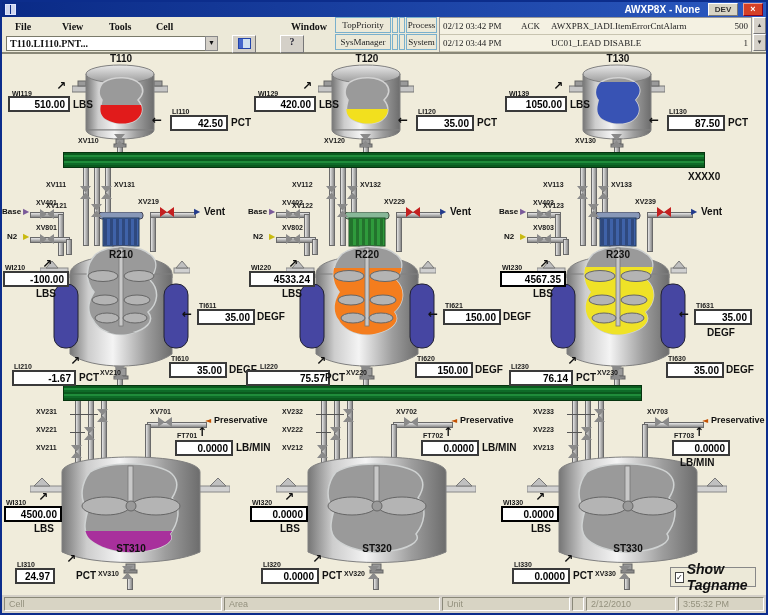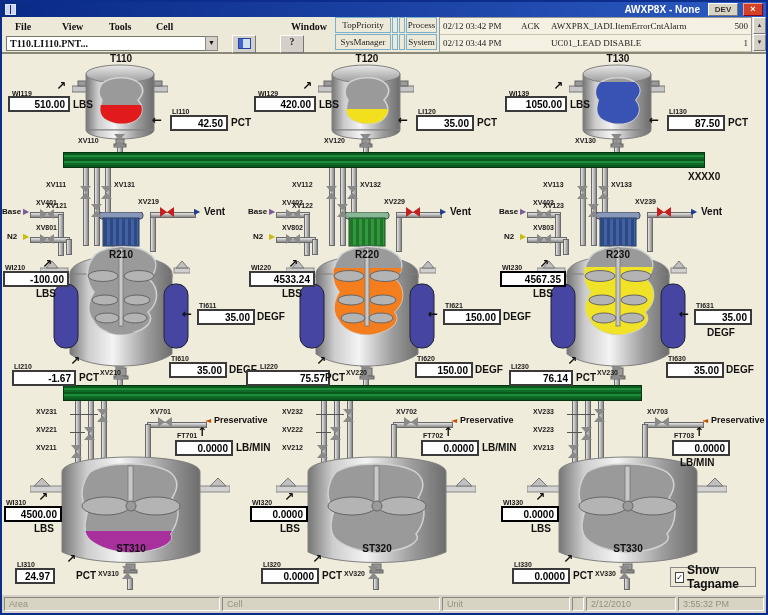--- a/index.html
+++ b/index.html
@@ -53,21 +53,21 @@
         text-align:right;padding:1px 3px 0 0;height:16px;width:62px;box-sizing:border-box;line-height:12px;z-index:7;}
   .unit{position:absolute;font-size:10px;font-weight:bold;color:#111;z-index:7;white-space:nowrap;}
   .pname{position:absolute;font-size:10px;font-weight:bold;color:#111;z-index:7;transform:translateX(-50%);white-space:nowrap;}
   .arrow{position:absolute;font-size:12px;font-weight:bold;color:#111;z-index:7;font-family:"DejaVu Sans",sans-serif;line-height:12px;}
   .tri{position:absolute;font-size:8px;z-index:7;font-family:"DejaVu Sans",sans-serif;line-height:10px;}
   .line{position:absolute;height:1px;background:#555;z-index:2;}
   svg.vessel{position:absolute;z-index:4;}
   .stbox{position:absolute;left:670px;top:567px;width:86px;height:20px;background:#ece9d8;border:1px solid #888;
          display:flex;align-items:center;gap:3px;padding-left:4px;box-sizing:border-box;z-index:8;}
   .cb{width:9px;height:9px;background:#fff;border:1px solid #444;font-size:8px;line-height:9px;text-align:center;color:#111;}
-  .stlabel{font-size:12px;font-weight:bold;color:#111;}
+  .stlabel{font-size:14px;font-weight:bold;color:#111;font-style:italic;}
   
   .status{left:2px;top:595px;width:764px;height:18px;background:#d4d0c8;display:flex;gap:2px;padding:2px;box-sizing:border-box;z-index:5;}
   .seg{background:#d8d4c4;border:1px solid #8a8878;border-bottom-color:#fff;border-right-color:#fff;
        font-size:9px;color:#94917e;padding:1px 4px;box-sizing:border-box;white-space:nowrap;overflow:hidden;}
 </style>
 </head>
 <body>
 
 <div id="screen">
 <svg width="0" height="0">
@@ -656,22 +656,22 @@
 <div class="pipev" style="left:624px;top:578px;height:10px"></div>
 
 
 <div class="stbox">
   <div class="cb">✓</div>
   <div class="stlabel">Show Tagname</div>
 </div>
 
 
 <div class="abs status">
+  <div class="seg" style="width:218px">Cell</div>
   <div class="seg" style="width:216px">Area</div>
-  <div class="seg" style="width:218px">Cell</div>
   <div class="seg" style="width:128px">Unit</div>
   <div class="seg" style="width:12px"></div>
   <div class="seg" style="width:90px">2/12/2010</div>
   <div class="seg" style="flex:1">3:55:32 PM</div>
 </div>
 
 <div id="frame"></div>
 </div>
 
 </body></html>

